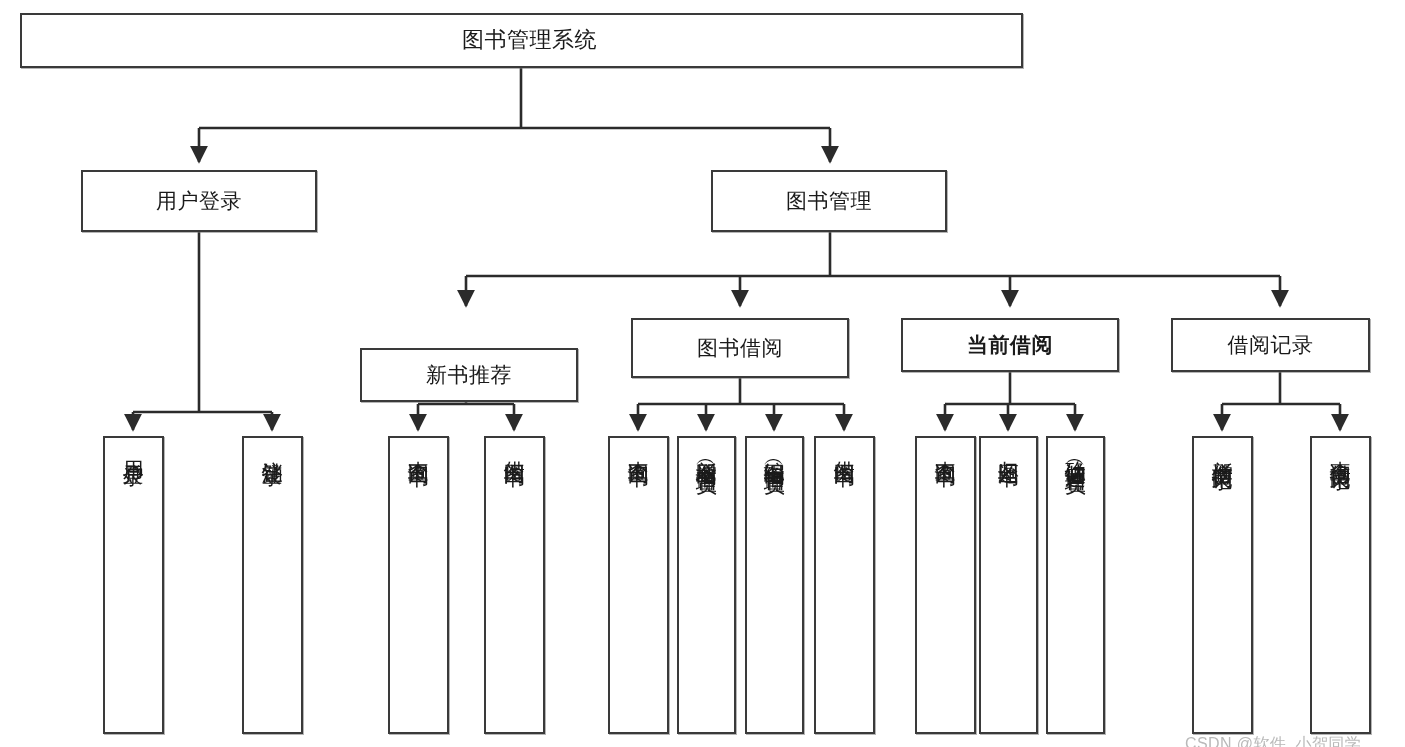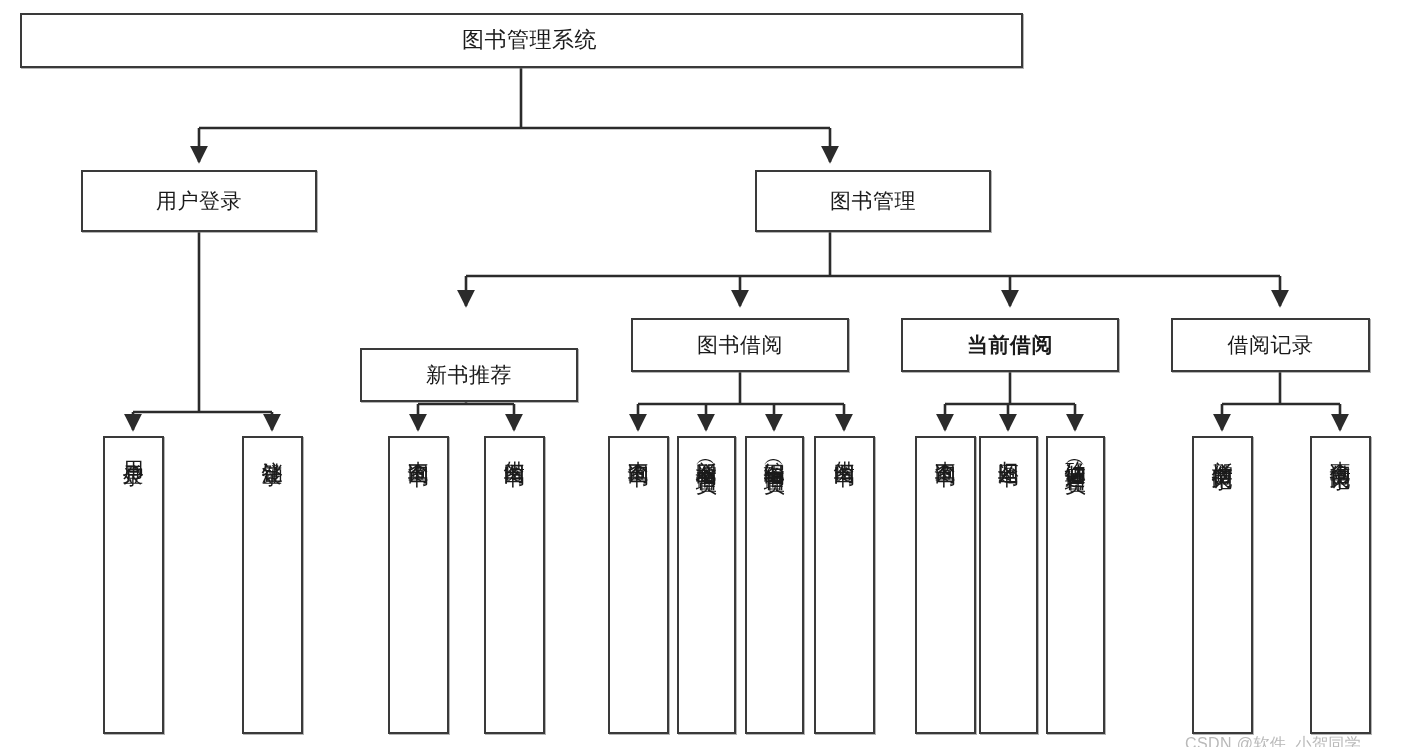--- a/index.html
+++ b/index.html
@@ -134,28 +134,28 @@
     </g>
   </svg>
 
   <div class="node horiz root" style="left:20px; top:13px; width:1003px; height:55px;padding-left:16px;">
     <span class="label">图书管理系统</span>
   </div>
 
   <div class="node horiz" style="left:81px; top:170px; width:236px; height:62px;">
     <span class="label">用户登录</span>
   </div>
-  <div class="node horiz" style="left:711px; top:170px; width:236px; height:62px;margin-left:44px;">
+  <div class="node horiz" style="left:711px; top:170px; width:236px; height:62px;">
     <span class="label">图书管理</span>
   </div>
 
   <div class="node horiz" style="left:360px; top:318px; width:218px; height:54px;margin-top:30px;">
     <span class="label">新书推荐</span>
   </div>
-  <div class="node horiz" style="left:631px; top:318px; width:218px; height:54px;">
+  <div class="node horiz" style="left:631px; top:318px; width:218px; height:60px;">
     <span class="label">图书借阅</span>
   </div>
   <div class="node horiz" style="left:901px; top:318px; width:218px; height:54px;font-weight:bold;">
     <span class="label">当前借阅</span>
   </div>
   <div class="node horiz" style="left:1171px; top:318px; width:199px; height:54px;">
     <span class="label">借阅记录</span>
   </div>
 
   <div class="node vert" style="left:103px; top:436px; width:61px; height:298px;">

